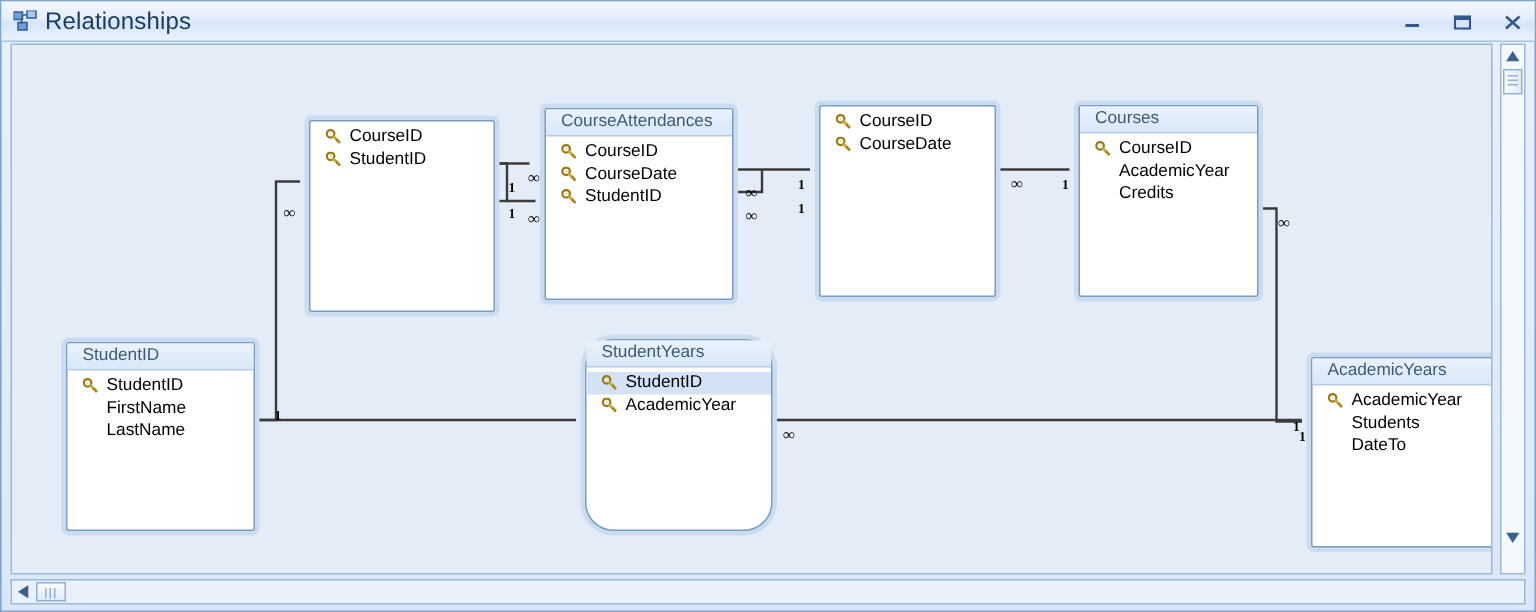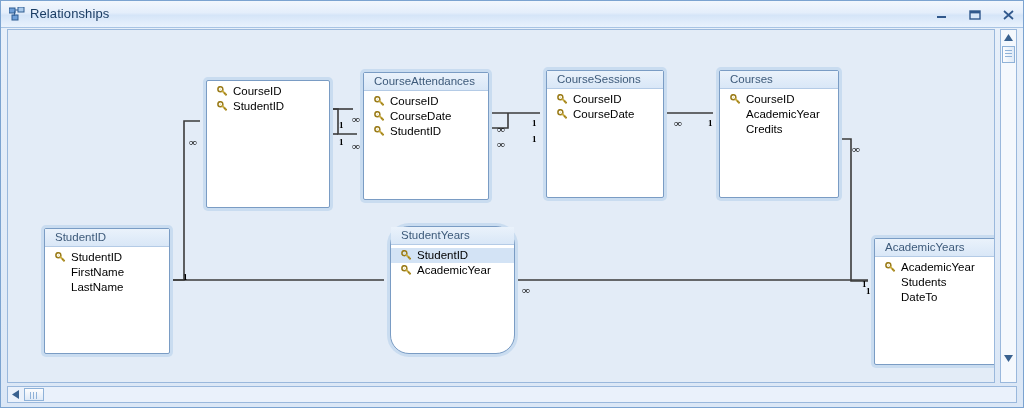--- a/index.html
+++ b/index.html
@@ -17,21 +17,21 @@
   
   .titlebar{
     position:absolute;left:0;top:0;width:1022px;height:27px;
     background:linear-gradient(#f2f7fd 0%,#e4eefb 45%,#d5e5f8 55%,#e9f2fd 100%);
     border-bottom:1px solid #a8c4e4;
     box-sizing:border-box;
   }
   .tb-icon{position:absolute;left:8px;top:6px;width:16px;height:15px;}
   .tb-title{
     position:absolute;left:29px;top:5px;
-    font-size:13px;color:#1a3c63;letter-spacing:.1px;
+    font-size:16px;color:#1a3c63;letter-spacing:.1px;
     white-space:nowrap;
   }
   .winbtns{position:absolute;right:6px;top:4px;height:20px;display:flex;gap:16px;align-items:center;}
   .winbtn{width:17px;height:16px;position:relative;cursor:default;}
   .winbtn svg{display:block;}
   
   .canvas-wrap{
     position:absolute;left:6px;top:28px;width:1010px;height:374px;
   }
   .canvas{
@@ -225,21 +225,20 @@
                 </svg><span>CourseDate</span></div>
               <div class="fld"><svg class="keyicon" viewBox="0 0 11 11">
                   <circle cx="3.4" cy="3.2" r="2.5" fill="none" stroke="#9a7b18" stroke-width="1.5"></circle>
                   <circle cx="3.4" cy="3.2" r="0.8" fill="#f2e3a0"></circle>
                   <path d="M5 4.6 L9.4 9" stroke="#c7a93a" stroke-width="1.9" fill="none"></path>
                   <path d="M7.2 8 L8.4 6.8 M8.6 9.4 L9.7 8.3" stroke="#9a7b18" stroke-width="1.3" fill="none"></path>
                 </svg><span>StudentID</span></div>
             </div>
           </div>
           <div class="tbl" style="left: 538px; top: 40px; width: 118px; height: 128px;">
-            <div class="tbl-hd">CourseSessions</div>
             <div class="tbl-body">
               <div class="fld"><svg class="keyicon" viewBox="0 0 11 11">
                   <circle cx="3.4" cy="3.2" r="2.5" fill="none" stroke="#9a7b18" stroke-width="1.5"></circle>
                   <circle cx="3.4" cy="3.2" r="0.8" fill="#f2e3a0"></circle>
                   <path d="M5 4.6 L9.4 9" stroke="#c7a93a" stroke-width="1.9" fill="none"></path>
                   <path d="M7.2 8 L8.4 6.8 M8.6 9.4 L9.7 8.3" stroke="#9a7b18" stroke-width="1.3" fill="none"></path>
                 </svg><span>CourseID</span></div>
               <div class="fld"><svg class="keyicon" viewBox="0 0 11 11">
                   <circle cx="3.4" cy="3.2" r="2.5" fill="none" stroke="#9a7b18" stroke-width="1.5"></circle>
                   <circle cx="3.4" cy="3.2" r="0.8" fill="#f2e3a0"></circle>

